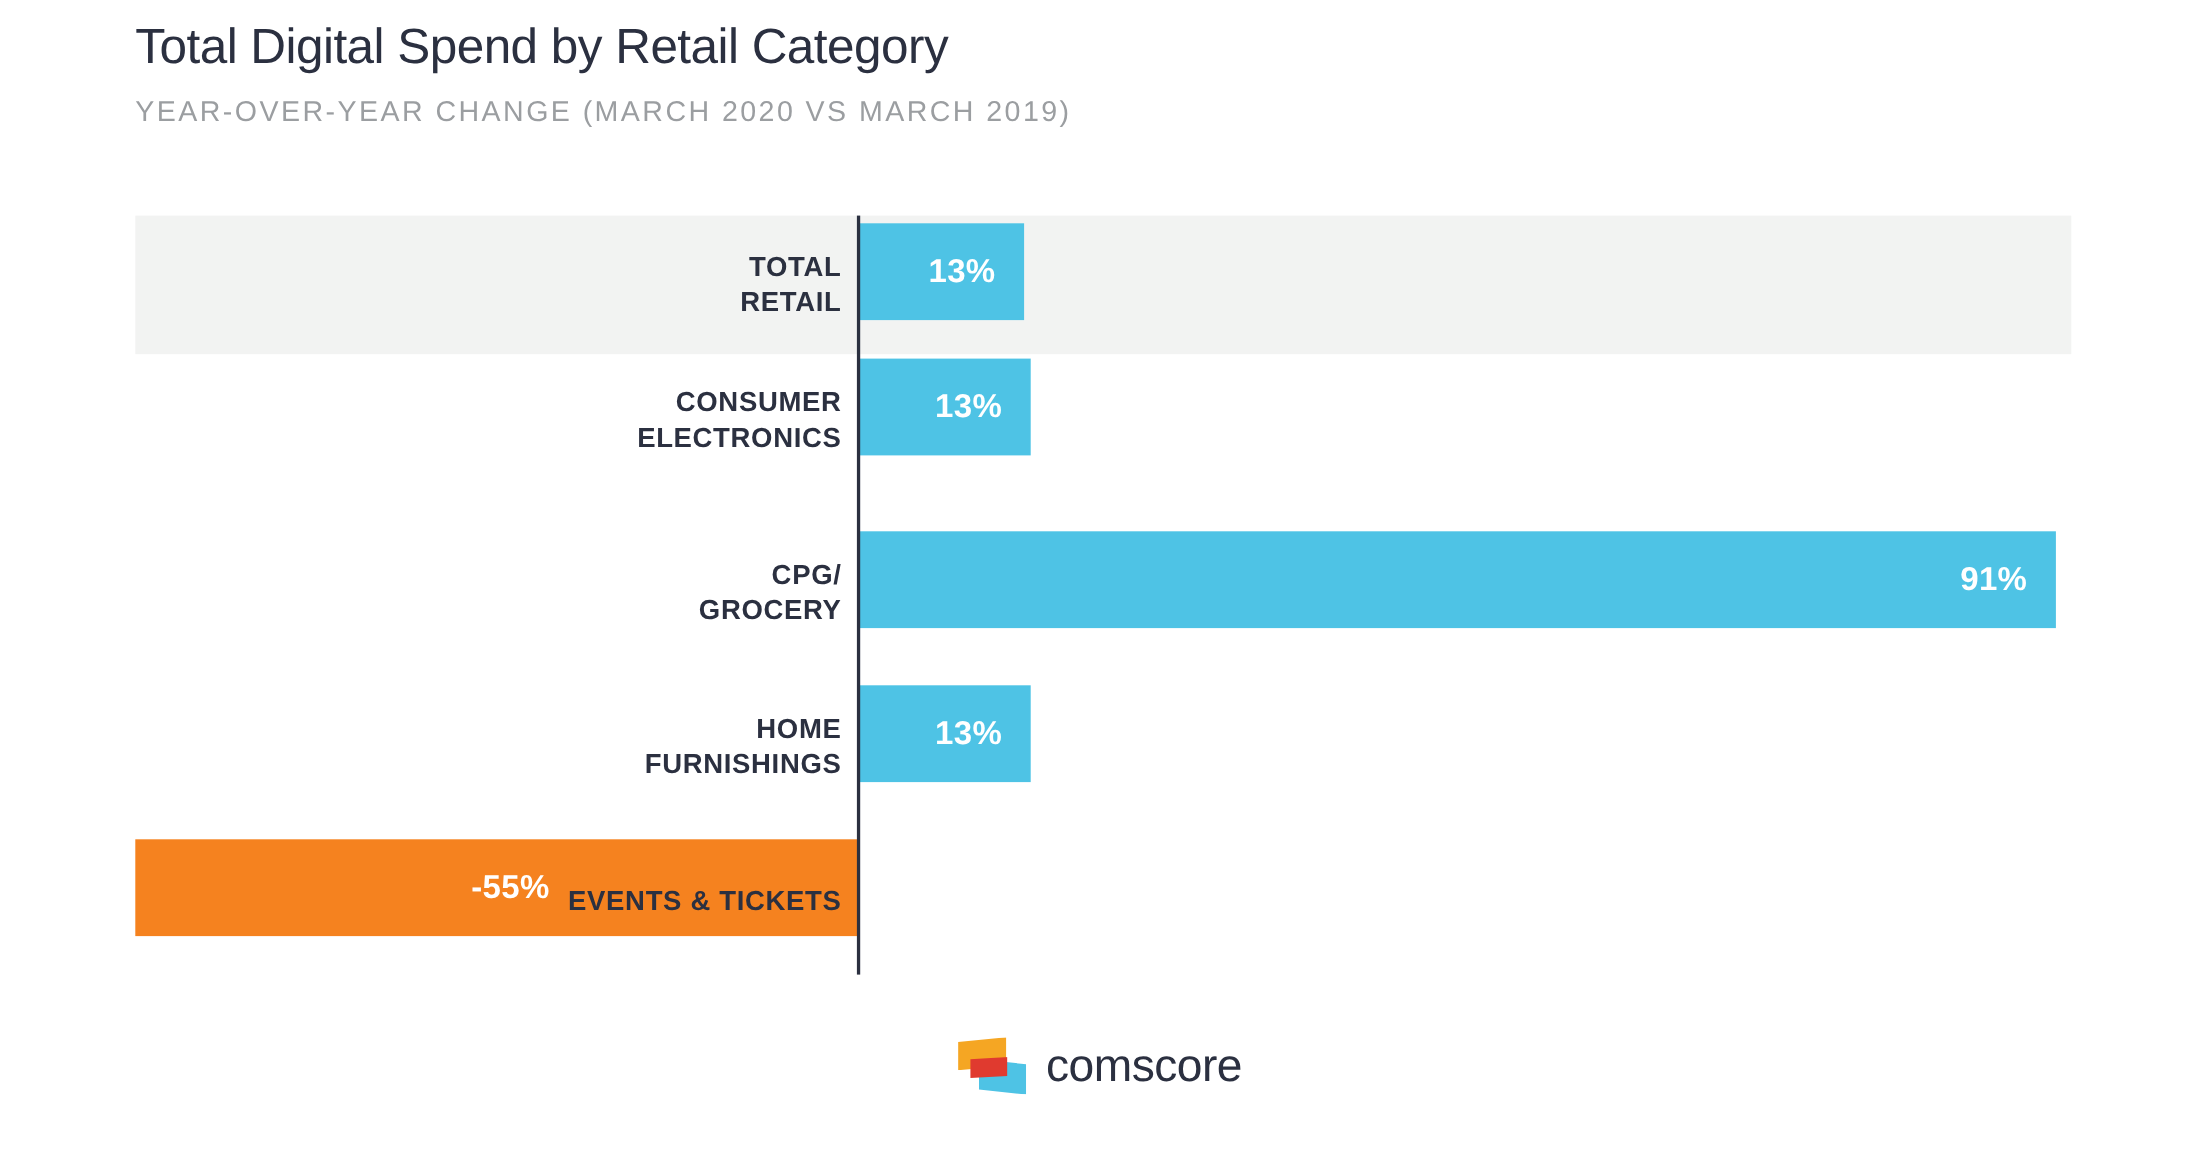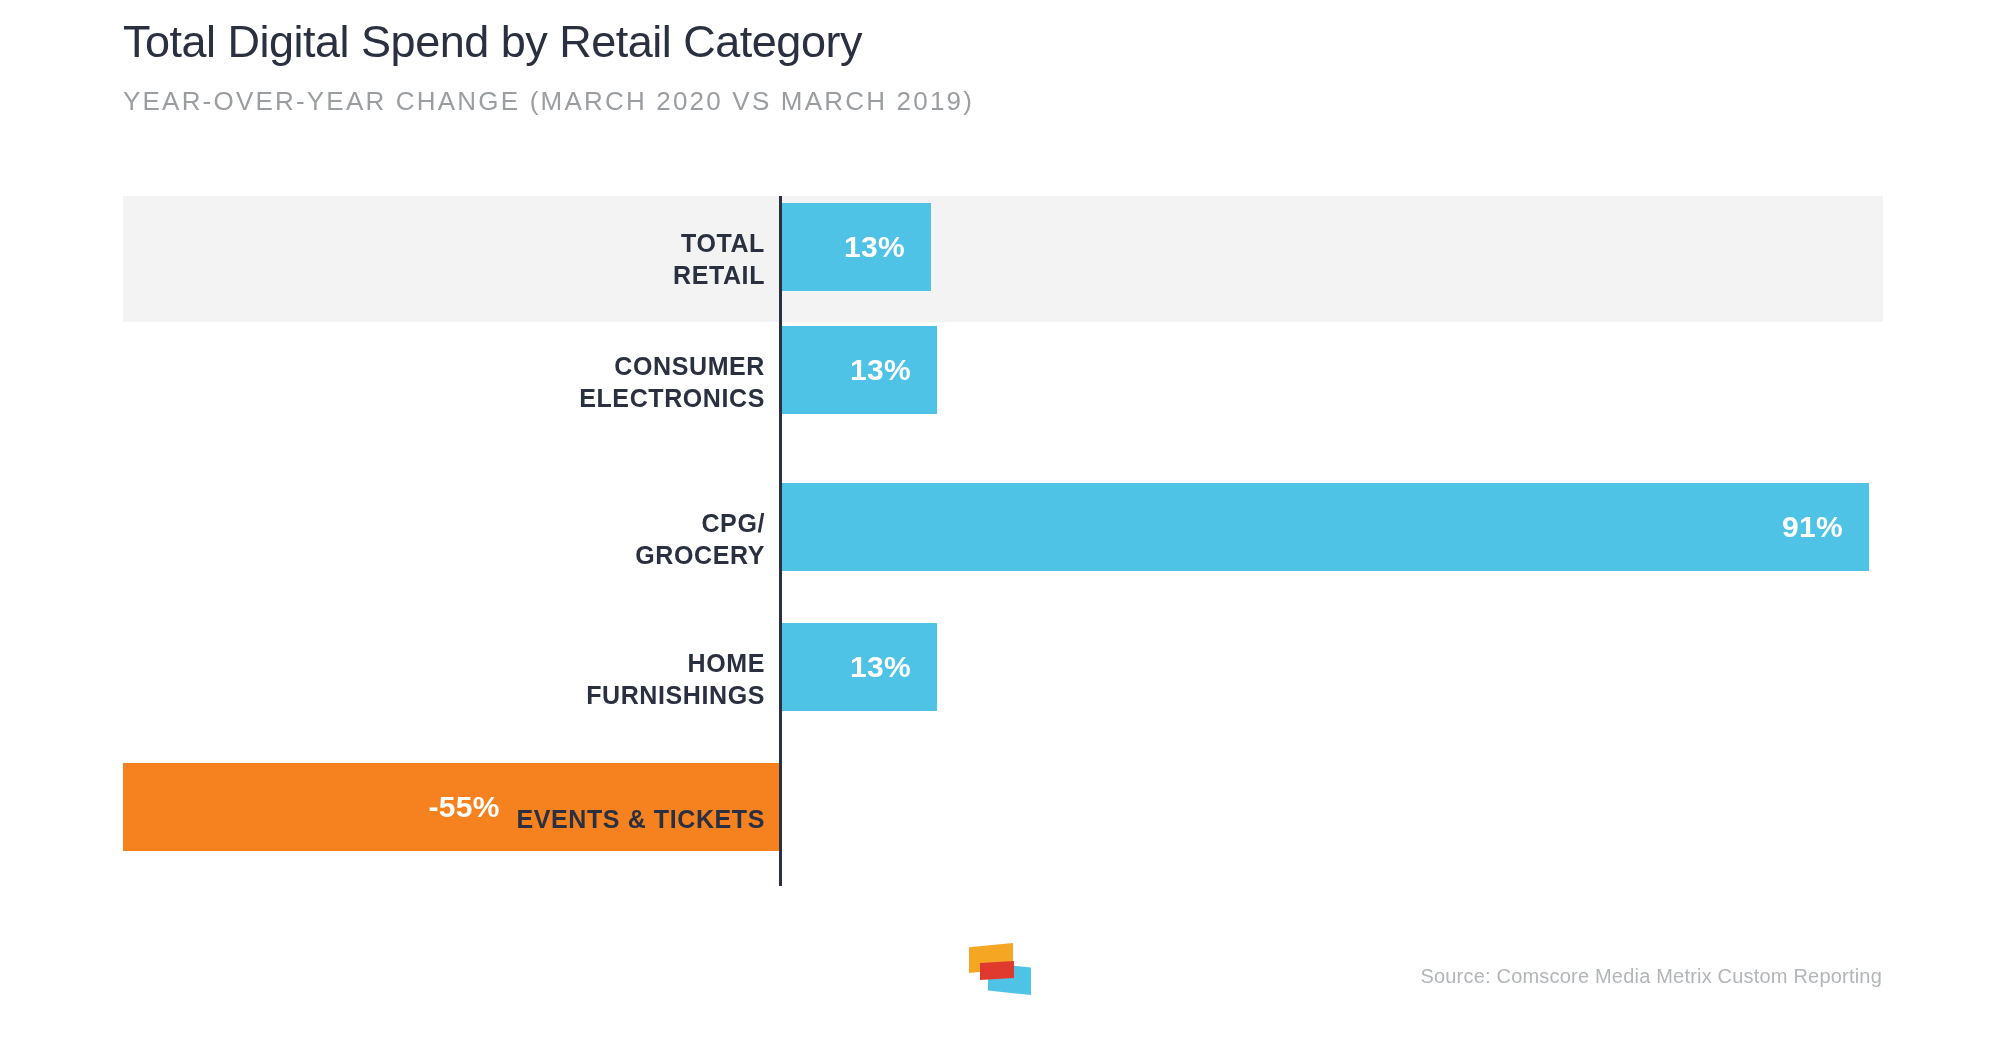--- a/index.html
+++ b/index.html
@@ -238,15 +238,15 @@
 
 </div>
 
 <div id="footer">
   <div id="logo-wrap">
     <div id="logo-mark">
       <div class="q-orange"></div>
       <div class="q-blue"></div>
       <div class="q-red"></div>
     </div>
-  </div>
-  <div id="source-note">Source: Comscore Media Metrix Custom Reporting</div>
+    <div id="logo-text">comscore</div>
+  </div>
 </div>
 
 </body></html>

